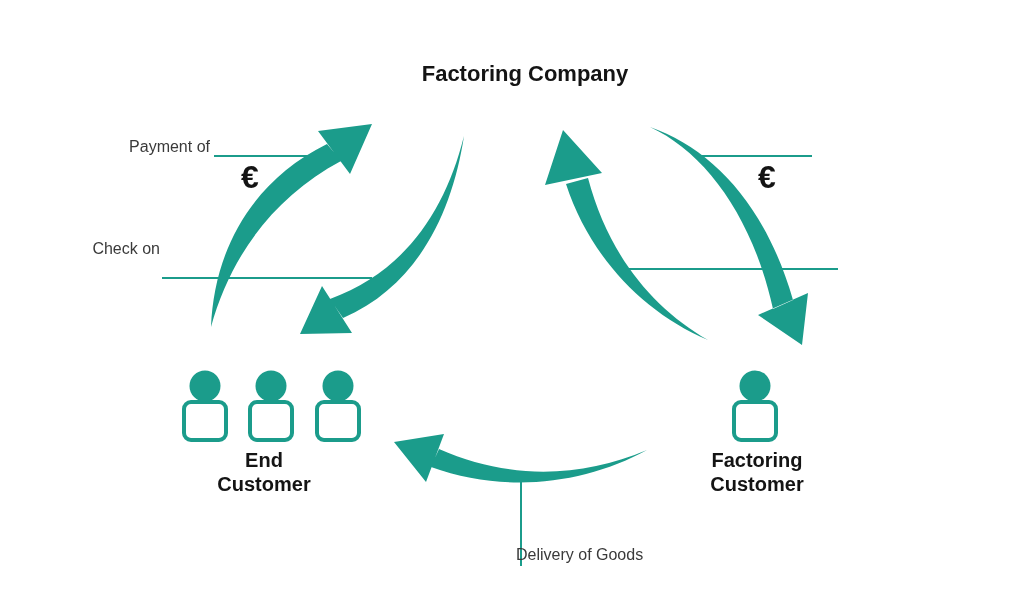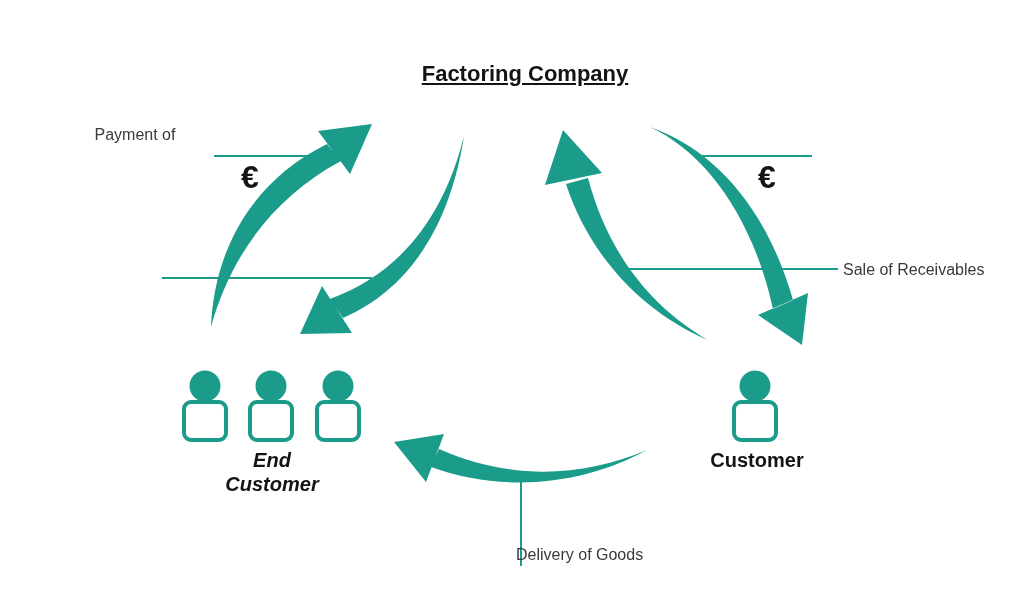--- a/index.html
+++ b/index.html
@@ -57,38 +57,39 @@
         <rect x="2" y="32" width="42" height="38" rx="7" fill="#fff" stroke="var(--accent)" stroke-width="4"></rect>
       </g>
     </g>
 
     <g transform="translate(732,370)">
       <circle cx="23" cy="16" r="15.5" fill="var(--accent)"></circle>
       <rect x="2" y="32" width="42" height="38" rx="7" fill="#fff" stroke="var(--accent)" stroke-width="4"></rect>
     </g>
   </svg>
 
-  <div class="heading title" style="left:375px;top:61px;width:300px;text-decoration:underline;">Factoring Company</div>
+  <div class="heading title" style="left:375px;top:61px;width:300px;">Factoring Company</div>
 
-  <div class="heading node-label" style="left:172px;top:448px;width:200px;font-style:italic;">
+  <div class="heading node-label" style="left:164px;top:448px;width:200px;">
     <div>End</div>
     <div>Customer</div>
   </div>
 
   <div class="heading node-label" style="left:657px;top:448px;width:200px;">
+    <div>Factoring</div>
     <div>Customer</div>
   </div>
 
-  <div class="txt right" style="left:60px;top:124px;width:150px;text-align:center;">
+  <div class="txt right" style="left:60px;top:136px;width:150px;">
     <div>Payment of</div>
   </div>
   <div class="euro" style="left:241px;top:161px;">€</div>
 
   <div class="txt right" style="left:10px;top:238px;width:150px;">
+    <div>Check on</div>
   </div>
 
   <div class="euro" style="left:758px;top:161px;">€</div>
 
-  <div class="txt" style="left:843px;top:259px;width:180px;">Sale of Receivables</div>
 
   <div class="txt" style="left:516px;top:544px;width:200px;">Delivery of Goods</div>
 
 </div>
 
 </body></html>

